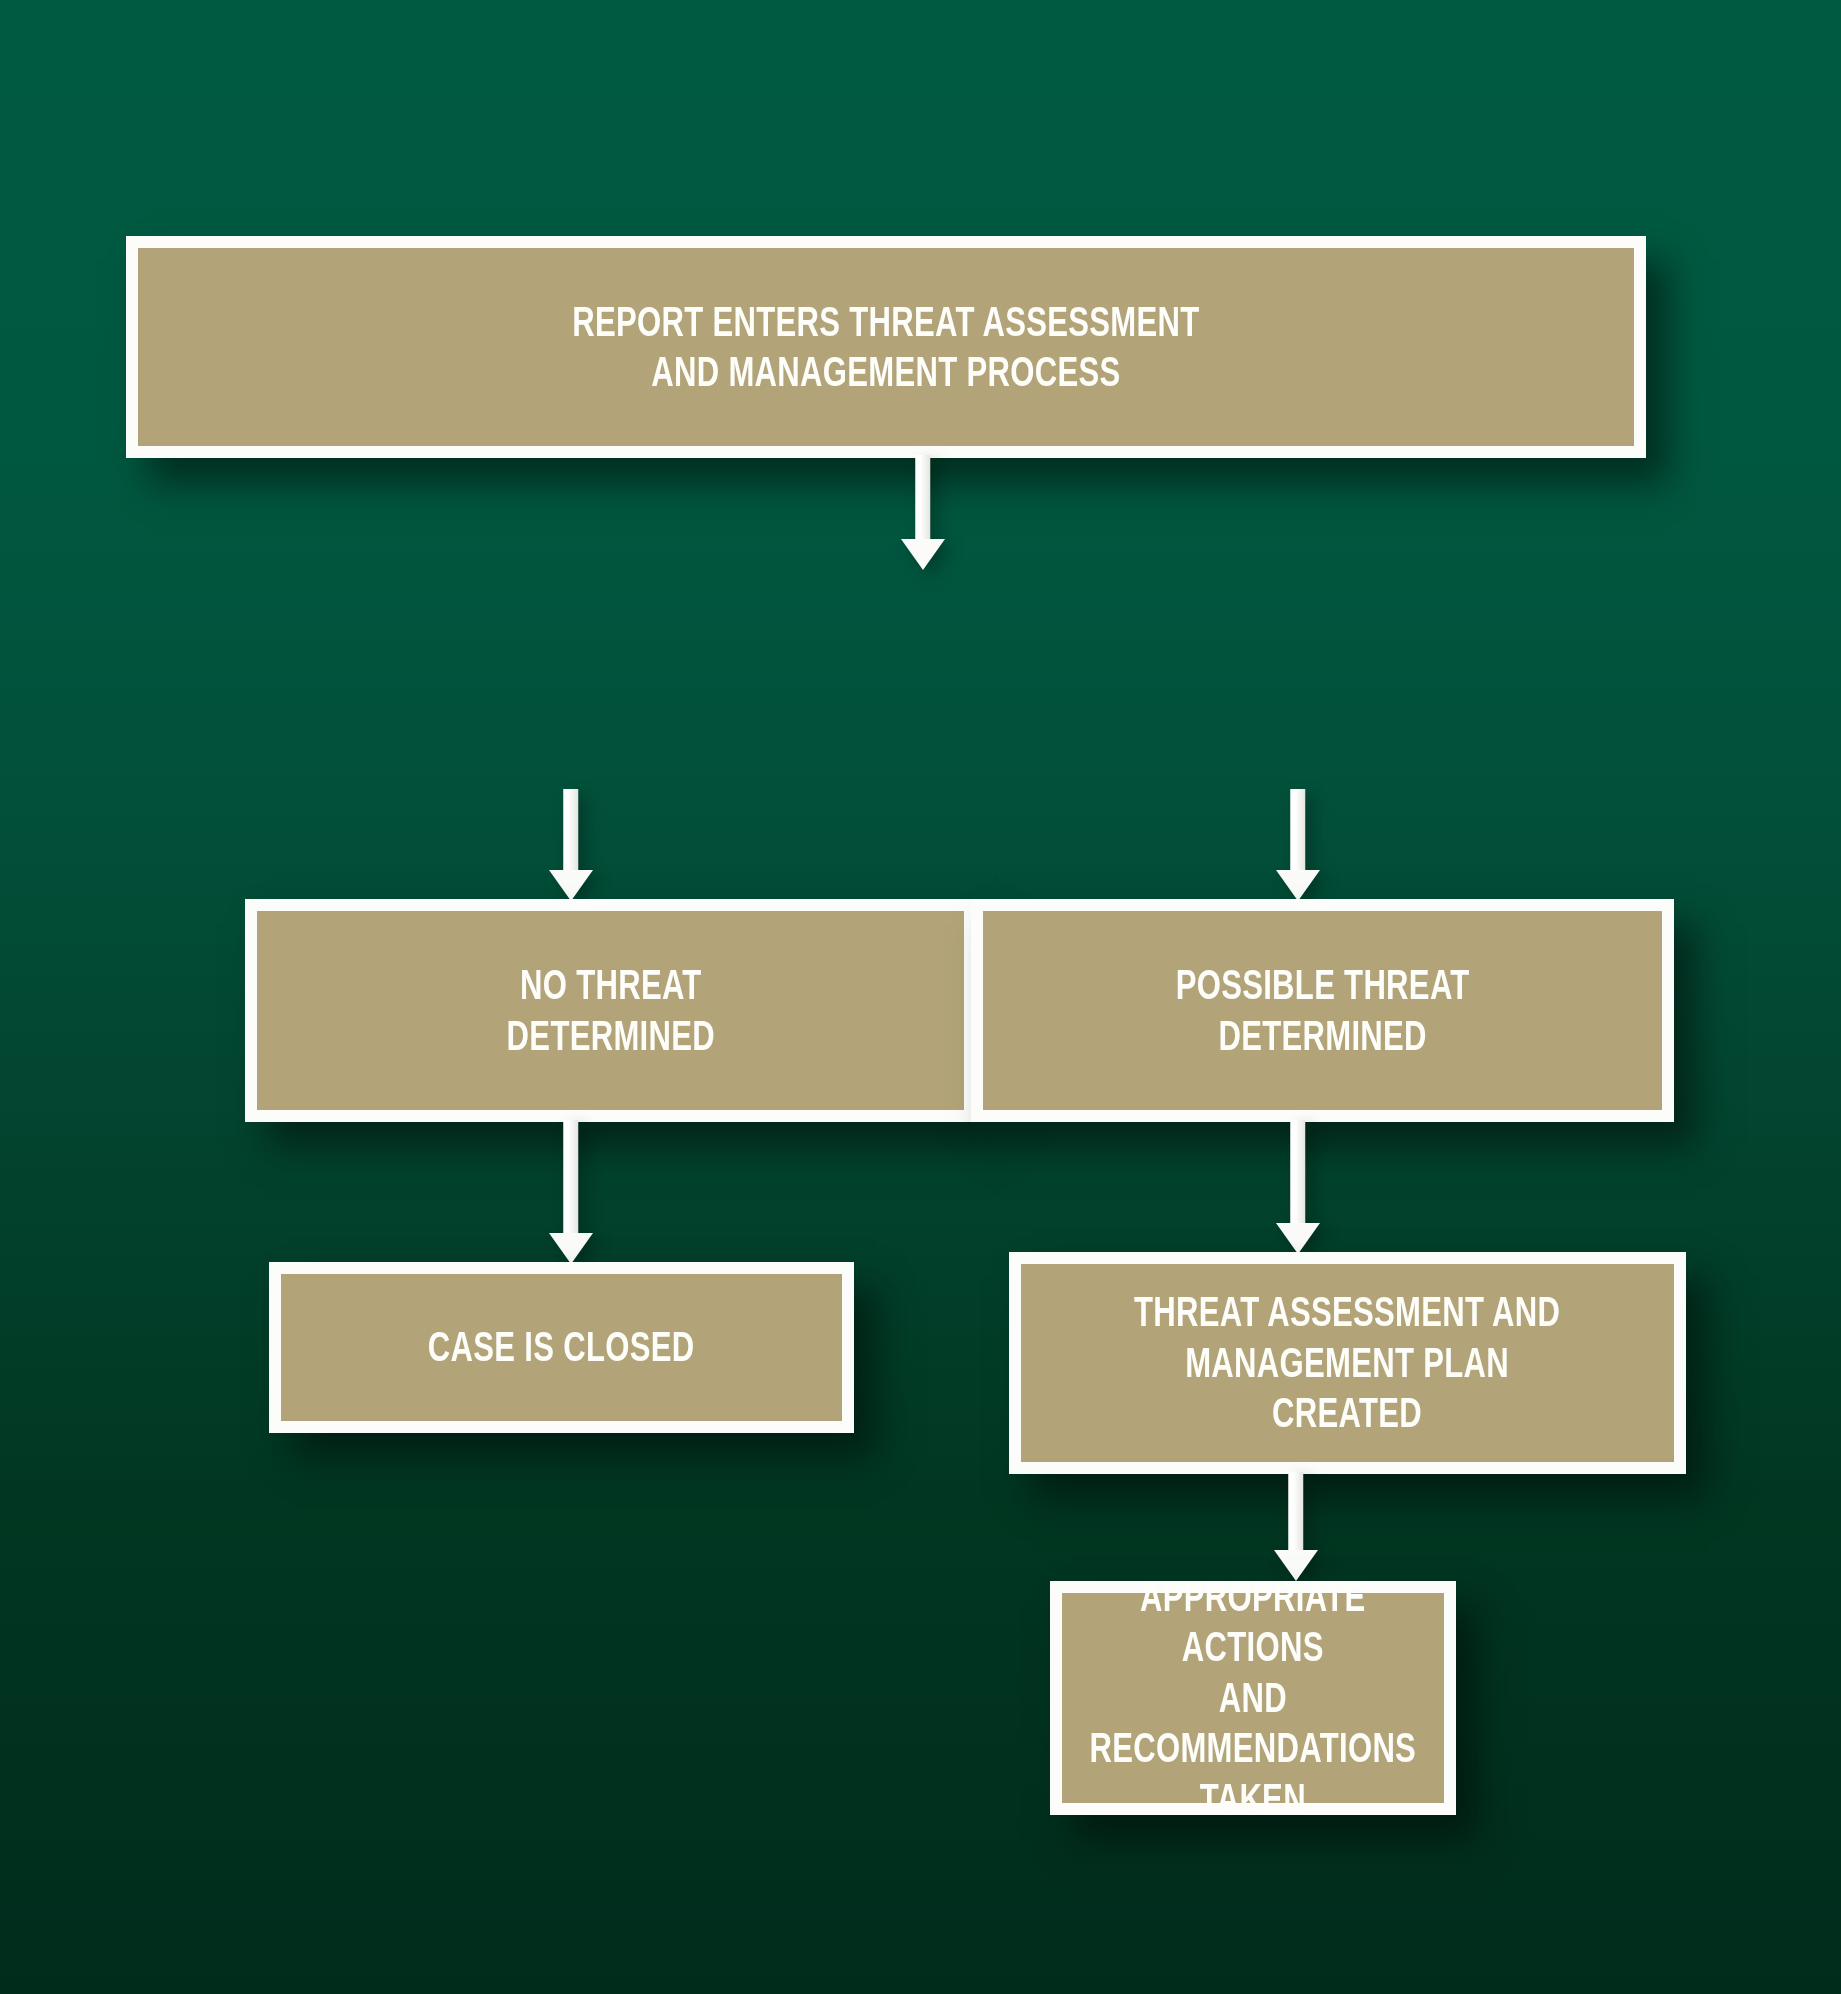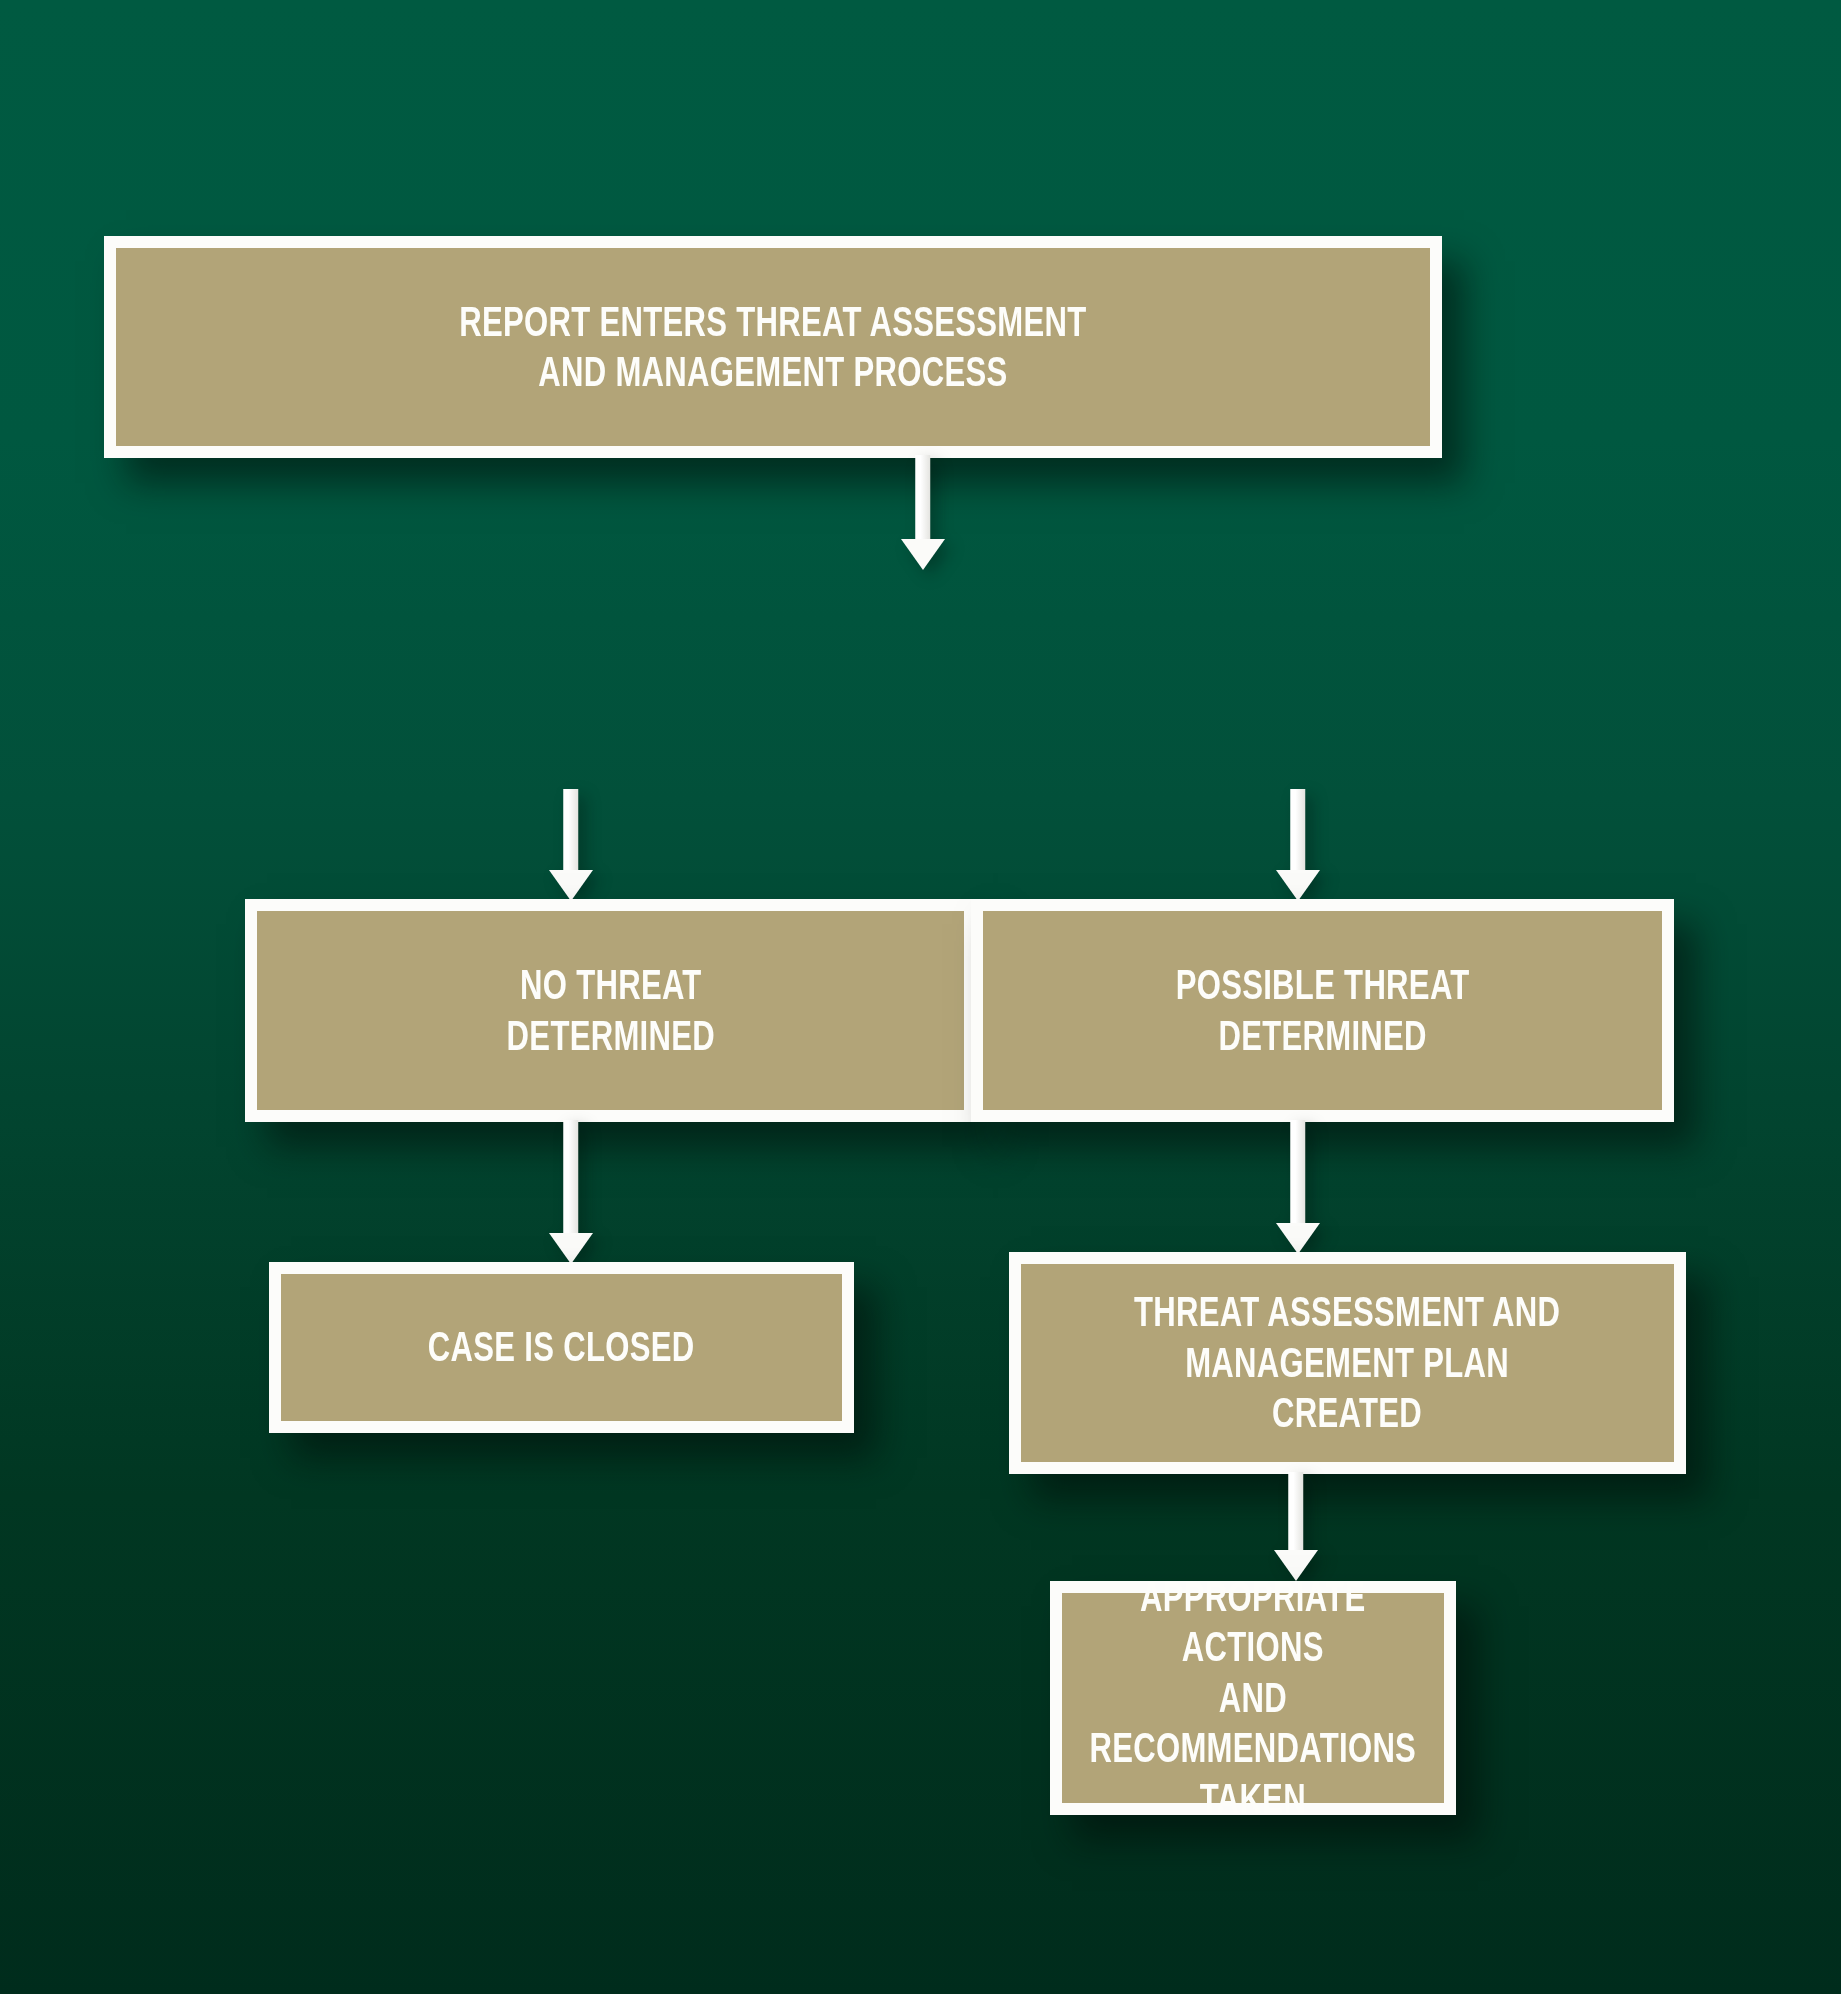--- a/index.html
+++ b/index.html
@@ -70,21 +70,21 @@
     border-left: 22px solid transparent;
     border-right: 22px solid transparent;
     border-top: 31px solid #fbfbf9;
   }
 </style>
 </head>
 <body>
 
 <div class="canvas">
 
-  <div class="node" style="left:104px; top:236px; width:1338px; height:222px;">
+  <div class="node" style="left:126px; top:236px; width:1520px; height:222px;">
     <div class="node-label">REPORT ENTERS THREAT ASSESSMENT
 AND MANAGEMENT PROCESS</div>
   </div>
 
   <div class="arrow" style="left:899px; top:455px; height:115px;">
     <div class="shaft"></div>
     <div class="head"></div>
   </div>
 
 

